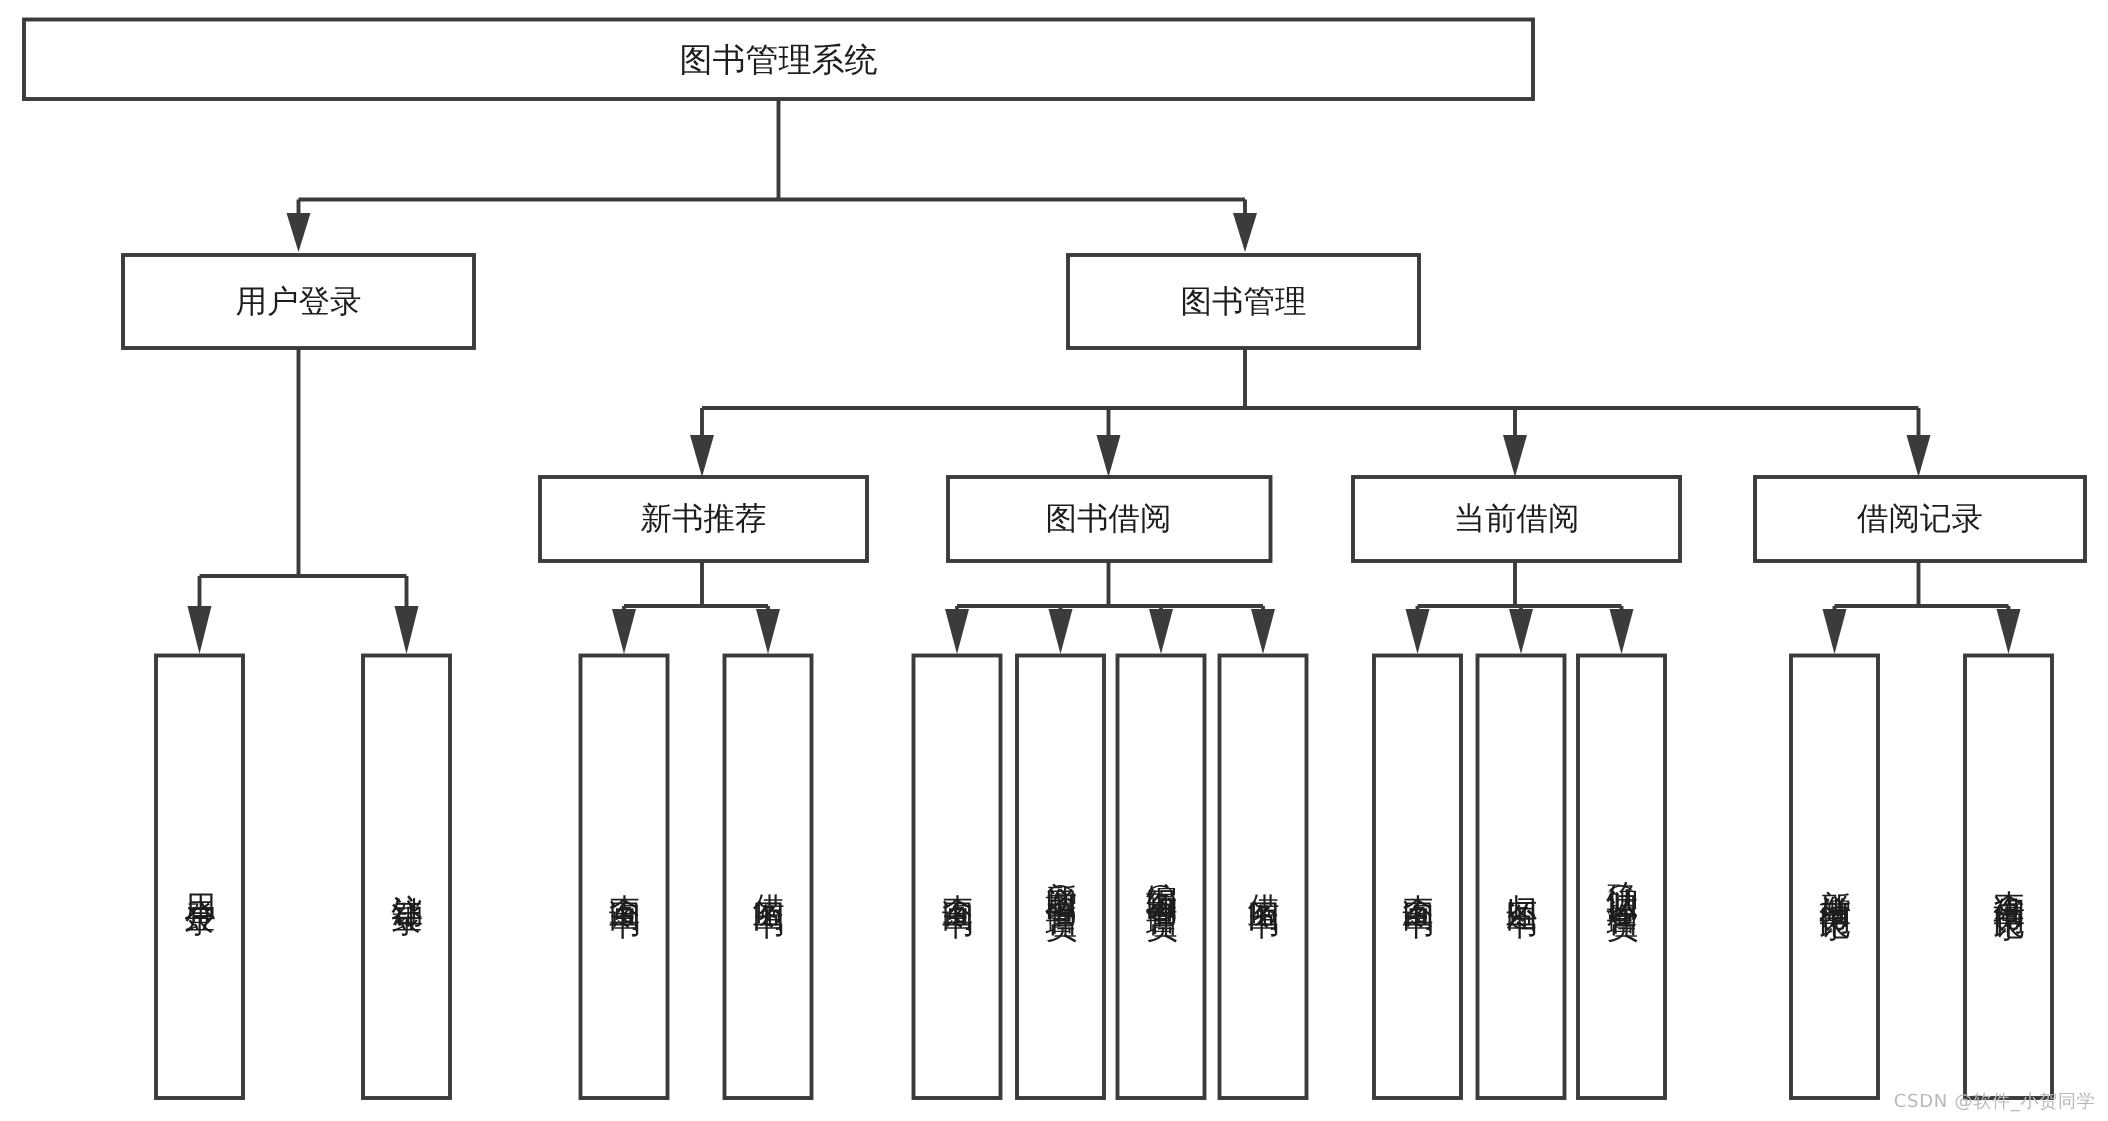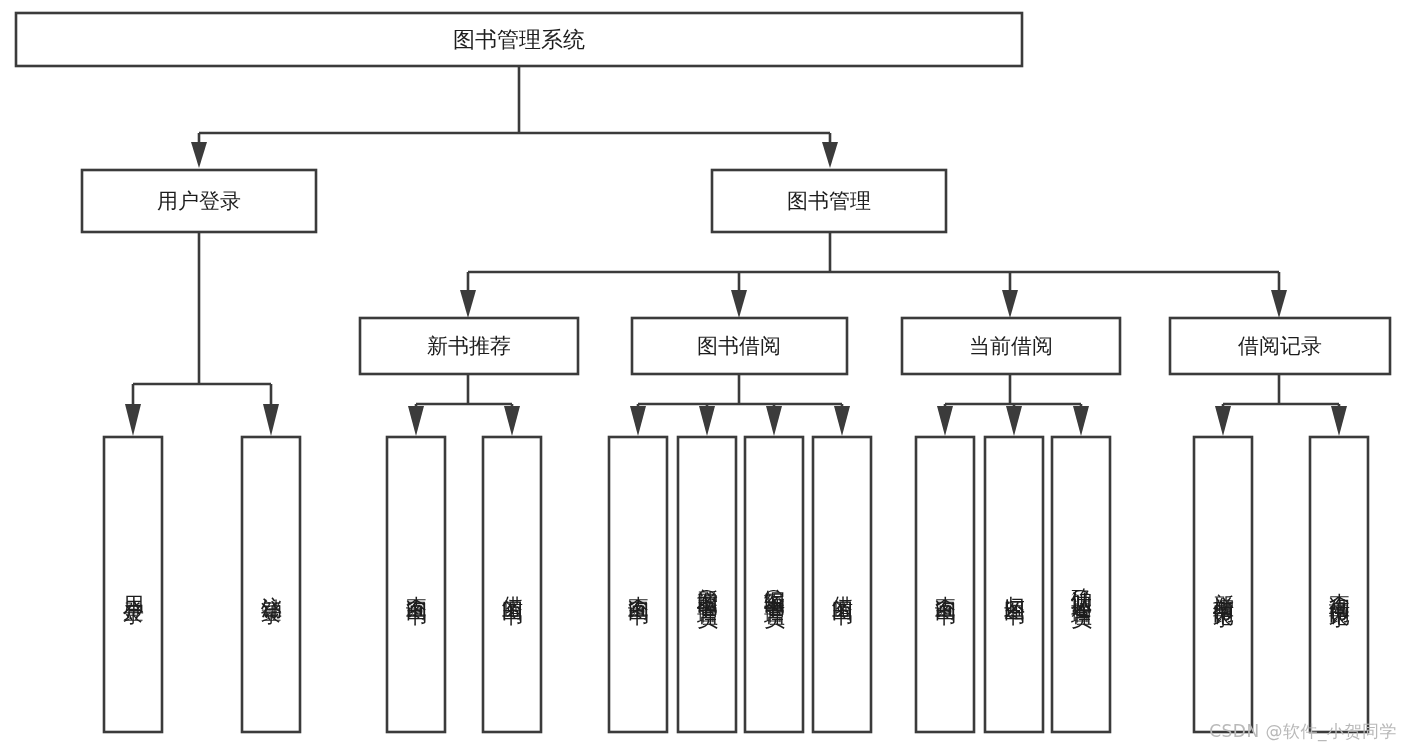--- a/index.html
+++ b/index.html
@@ -69,21 +69,21 @@
     line-height: 1;
     letter-spacing: 3px;
     color: #1d1d1d;
     white-space: nowrap;
   }
   .watermark {
     position: absolute;
     right: 8px;
     bottom: 4px;
     font-family: "DejaVu Sans", "Liberation Sans", sans-serif;
-    font-size: 17px;
+    font-size: 12px;
     color: #b9b9b9;
     letter-spacing: 0.5px;
     white-space: nowrap;
   }
 </style>
 </head>
 <body>
 
 <div id="diagram-root">
 

